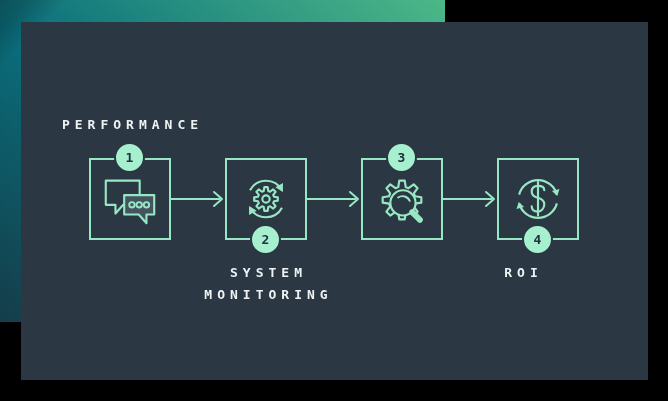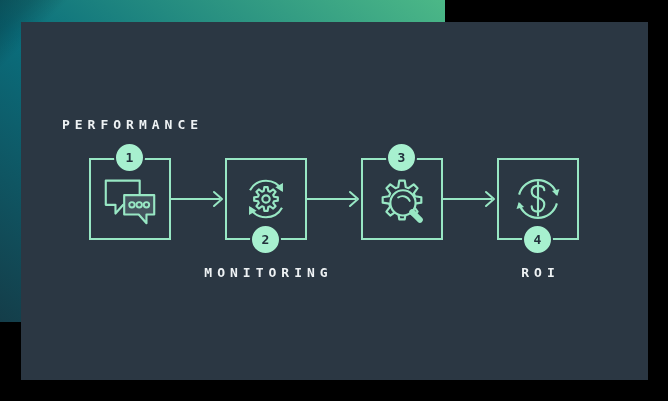--- a/index.html
+++ b/index.html
@@ -39,21 +39,21 @@
   .s3 .badge{left:365px;top:120px}
   .s4 .badge{left:501px;top:202px}
   .label{
     position:absolute;width:240px;text-align:center;
     color:#eef2f4;font-size:13px;font-weight:bold;
     letter-spacing:5px;line-height:22px;
   }
   .label div{text-indent:5px;letter-spacing:5px;}
   .lbl-above{bottom:244px}
   .lbl-below{top:240px}
-  .s1 .label{left:-11px}.s2 .label{left:125px}.s3 .label{left:261px}.s4 .label{left:397px}
+  .s1 .label{left:-11px}.s2 .label{left:125px}.s3 .label{left:261px}.s4 .label{left:380px}
   .arrow{position:absolute;top:168px;width:54px;height:18px}
   .a1{left:150px}.a2{left:286px}.a3{left:422px}
   svg{display:block}
 </style>
 </head>
 <body>
 
 <div class="gradient-panel"></div>
 
 <div class="card">
@@ -92,20 +92,21 @@
             <path d="M-6 -4.5 L2 0 L-6 4.5 Z" fill="#98e7c4"></path>
           </g>
         <path d="M48.5 41 A18.8 18.8 0 0 1 15.5 41" fill="none" stroke="#98e7c4" stroke-width="2.2"></path>
         <g transform="translate(15.5,41) rotate(-119)">
             <path d="M-6 -4.5 L2 0 L-6 4.5 Z" fill="#98e7c4"></path>
           </g>
       </svg>
     </div>
     <div class="badge">2</div>
     <div class="label lbl-below">
+      <div>SYSTEM</div>
       <div>MONITORING</div>
     </div>
   </div>
 
   <svg class="arrow a2" viewBox="0 0 54 18">
     <path d="M0 9 H49" fill="none" stroke="#98e7c4" stroke-width="2"></path>
     <path d="M43 2 L51 9 L43 16" fill="none" stroke="#98e7c4" stroke-width="2" stroke-linejoin="round" stroke-linecap="round"></path>
   </svg>
 
   <div class="step s3">

